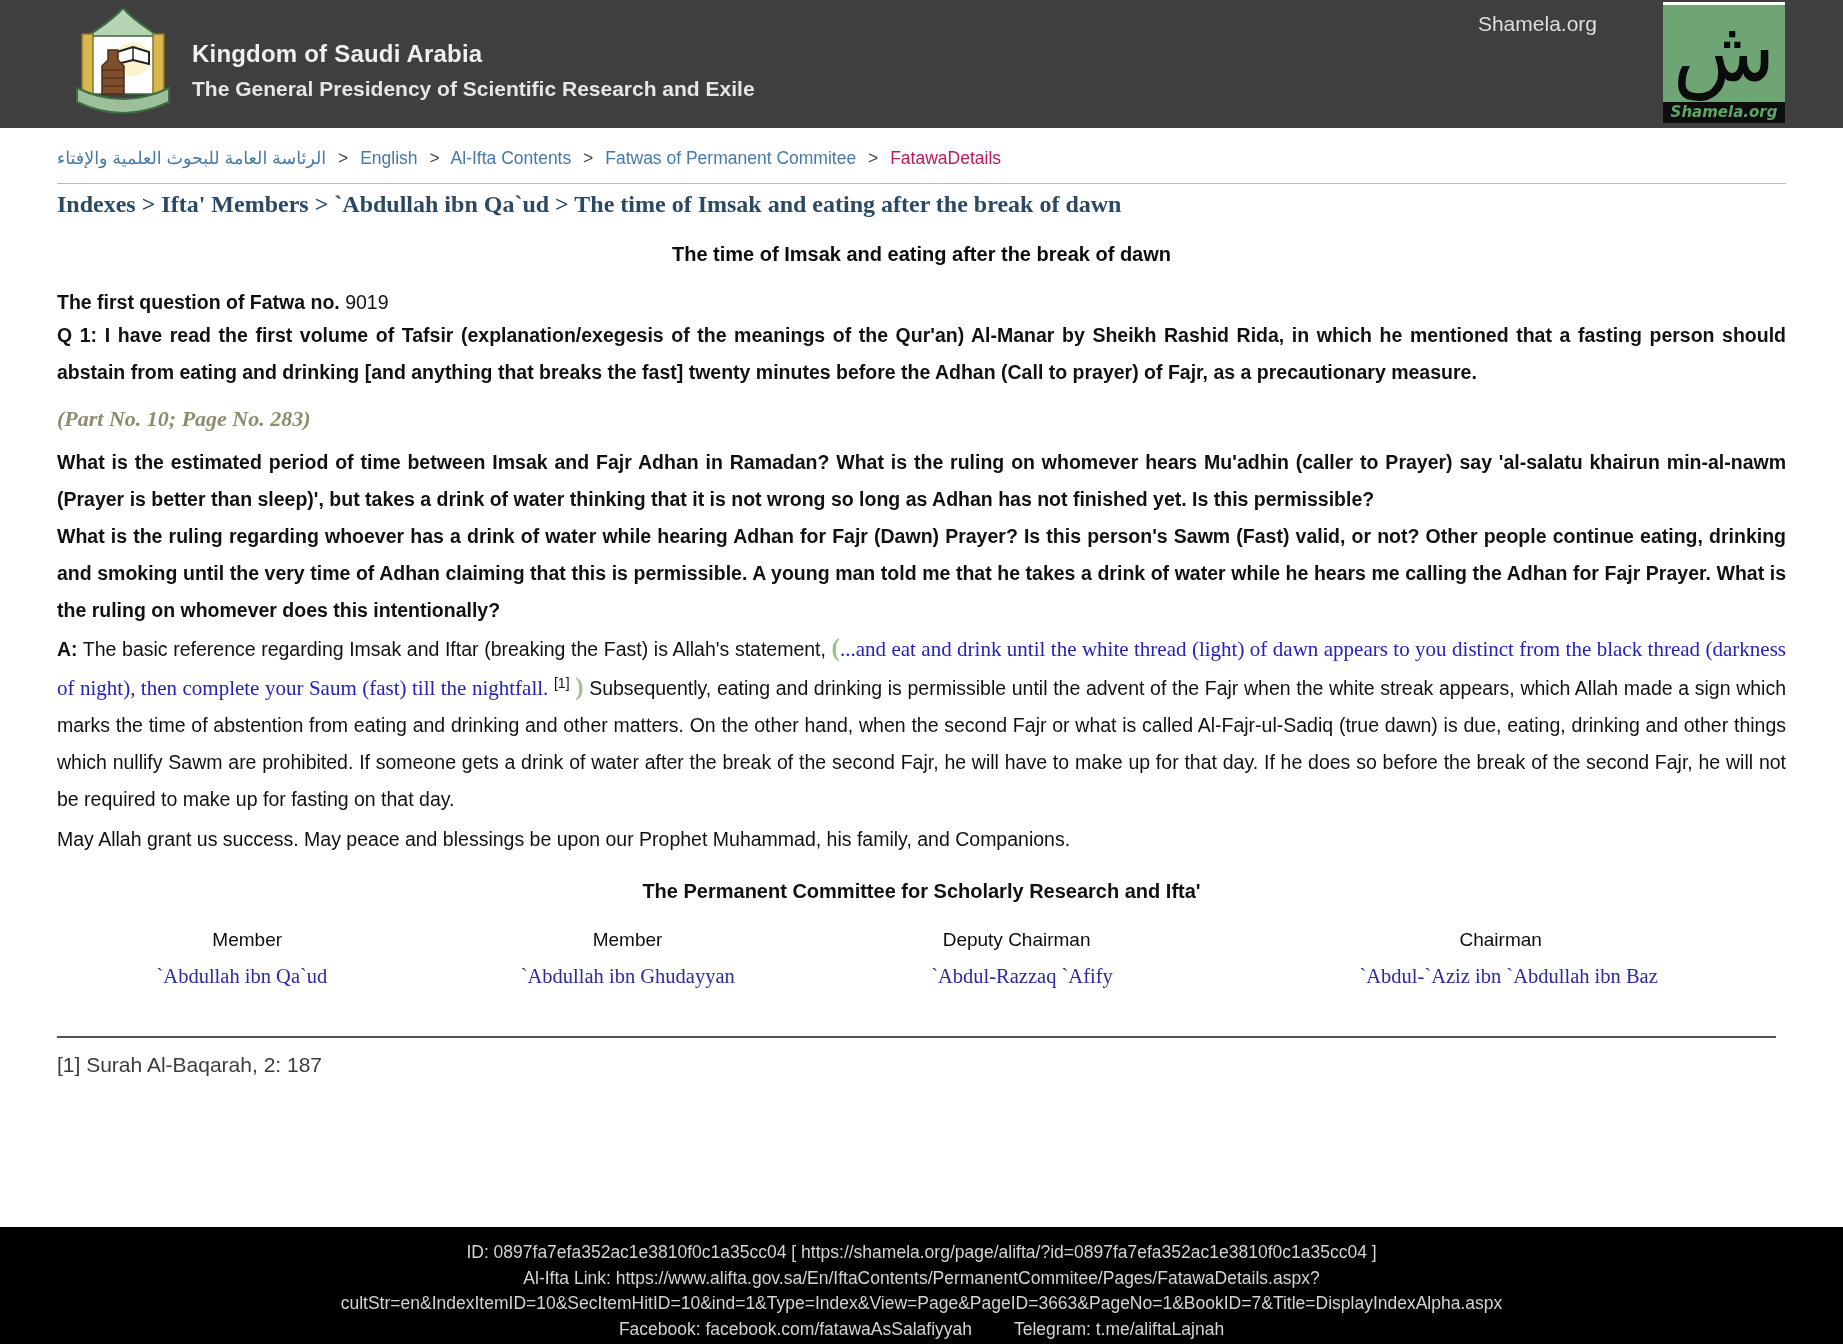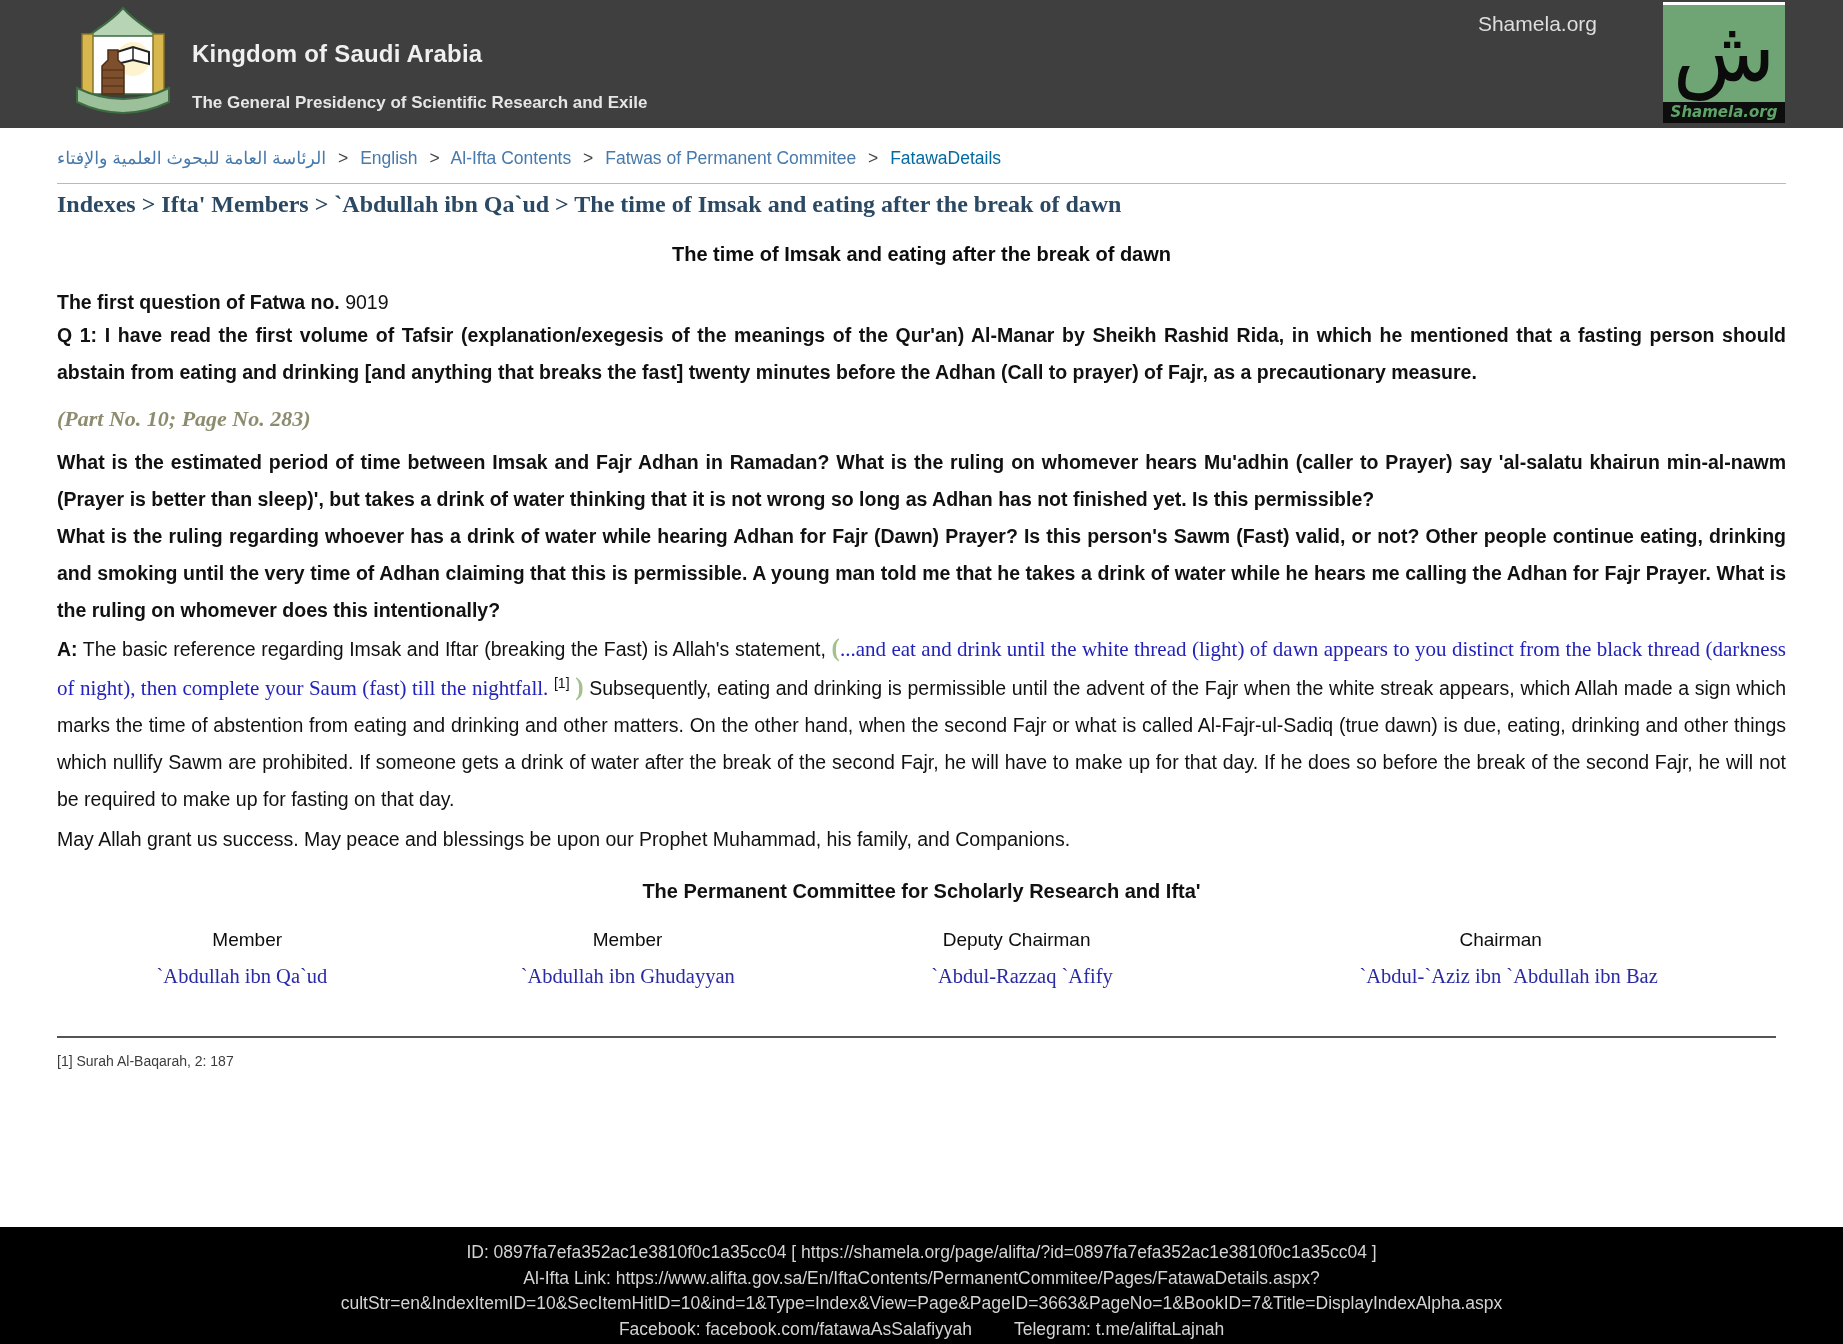--- a/index.html
+++ b/index.html
@@ -5,29 +5,29 @@
   html,body{margin:0;padding:0;}
   body{
     width:1843px;height:1344px;position:relative;background:#ffffff;
     font-family:"Liberation Sans", sans-serif;color:#111;overflow:hidden;
   }
   
   .header{position:absolute;top:0;left:0;width:1843px;height:128px;background:#3f3f3f;}
   .emblem{position:absolute;left:68px;top:6px;width:110px;height:116px;}
   .org-text{position:absolute;left:192px;top:40px;color:#f0f0f0;}
   .org-line1{font-size:24px;font-weight:bold;letter-spacing:.2px;}
-  .org-line2{font-size:17px;font-weight:bold;margin-top:25px;color:#e6e6e6;}
+  .org-line2{font-size:21px;font-weight:bold;margin-top:9px;color:#e6e6e6;}
   .site-name{position:absolute;right:246px;top:12px;color:#dedede;font-size:21px;}
   .shamela-logo{position:absolute;left:1663px;top:2px;width:122px;height:118px;background:#6fa574;border-top:3px solid #fff;overflow:hidden;}
   .logo-glyph{display:block;text-align:center;font-size:84px;line-height:92px;color:#0b0b0b;font-family:"DejaVu Sans",sans-serif;}
   .logo-band{position:absolute;left:0;bottom:0;width:100%;height:21px;background:#0d0d0d;color:#5ea468;font-weight:bold;font-style:italic;font-size:15px;line-height:21px;text-align:center;font-family:"DejaVu Sans",sans-serif;}
   
   .breadcrumb{position:absolute;top:128px;left:57px;width:1729px;font-size:17.5px;line-height:24px;padding-top:18px;white-space:nowrap;}
   .crumb-link{color:#4779ab;text-decoration:none;cursor:pointer;}
-  .crumb-current{color:#0369a1;text-align:right;}
+  .crumb-current{color:#be185d;text-align:right;}
   .crumb-sep{color:#444;margin:0 7px;}
   .rule{position:absolute;top:183px;left:57px;width:1729px;border-top:1px solid #b9b9b9;}
   
   .index-path{position:absolute;top:191px;left:57px;width:1729px;font-family:"Liberation Serif",serif;font-weight:bold;font-size:24px;color:#2c4964;}
   .doc-title{position:absolute;top:243px;left:57px;width:1729px;text-align:center;font-weight:bold;font-size:20px;color:#0d0d0d;}
   
   .content{position:absolute;top:287px;left:57px;width:1729px;font-size:19.5px;}
   .content p{margin:0;}
   .fatwa-no{line-height:30px;margin-bottom:5px;}
   .fatwa-no b{font-weight:bold;}
@@ -43,21 +43,21 @@
   
   .committee{margin-top:26px;width:100%;}
   .c-row{display:flex;width:100%;}
   .c-cell{text-align:center;}
   .c-cell.w1{width:22%;} .c-cell.w2{width:22%;} .c-cell.w3{width:23%;} .c-cell.w4{width:33%;}
   .role{font-size:19px;color:#0d0d0d;}
   .names{margin-top:14px;gap:16px;}
   .name{font-family:"Liberation Serif",serif;font-size:20.5px;color:#2a2aa4;cursor:pointer;}
   
   .fn-sep{margin-top:48px;border-top:2px solid #555;width:calc(100% - 10px);}
-  .footnote{margin-top:15px !important;font-size:14px;color:#3c3c3c;}
+  .footnote{margin-top:15px !important;font-size:21px;color:#3c3c3c;}
   
   .footer{position:absolute;left:0;bottom:0;width:1843px;height:117px;background:#000000;color:#d4d4d4;text-align:center;font-size:17.5px;}
   .footer .fl{line-height:25.5px;}
   .footer .fl1{padding-top:13px;}
   .tg-gap{margin-left:42px;}
 </style>
 </head>
 <body>
 
 <div class="header">

